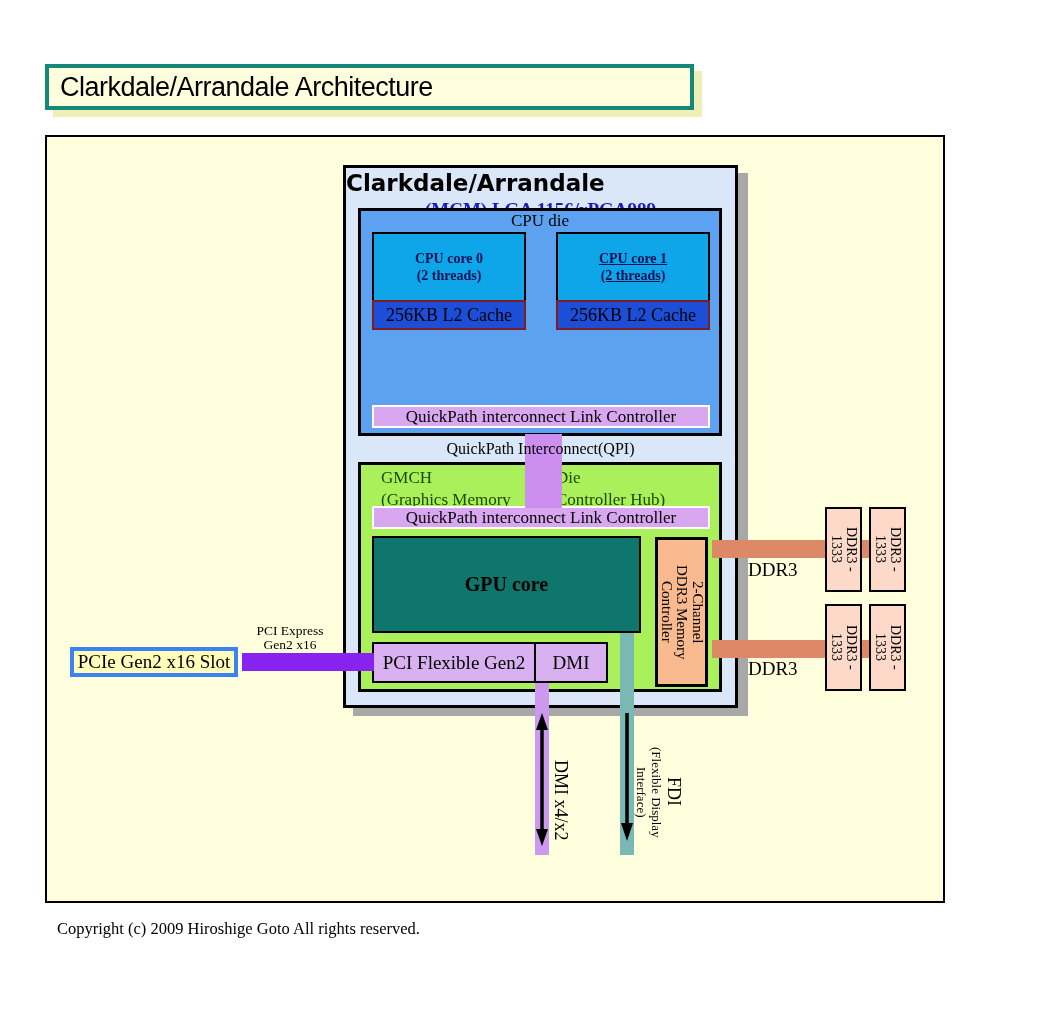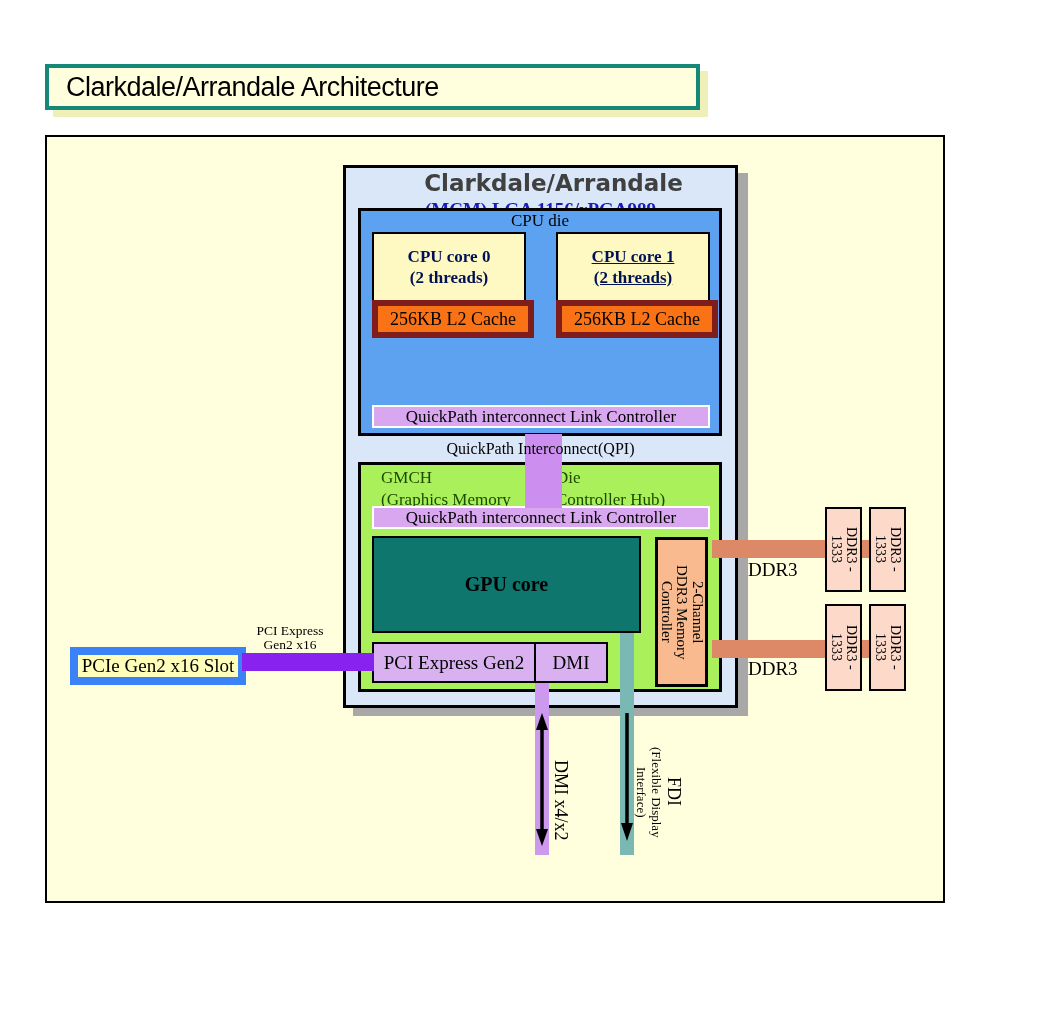--- a/index.html
+++ b/index.html
@@ -6,40 +6,40 @@
   #canvas{position:relative;width:1038px;height:1020px;background:#ffffff;
           font-family:"Liberation Serif",serif;color:#000;overflow:hidden;}
   .abs{position:absolute;}
   .cen{display:flex;align-items:center;justify-content:center;text-align:center;}
   .preline{white-space:pre-line;}
 
   
   .title-bar{left:45px;top:64px;width:630px;height:38px;background:#ffffdd;
              border:4px solid #168877;box-shadow:8px 7px 0 #eef0b8;
              font-family:"Liberation Sans",sans-serif;font-size:27px;line-height:38px;
-             padding-left:17px;letter-spacing:-0.5px;}
+             padding-left:11px;letter-spacing:-0.5px;}
 
   
   .outer-frame{left:45px;top:135px;width:896px;height:764px;border:2px solid #000;background:#ffffdd;}
 
   
   .main-box{left:343px;top:165px;width:389px;height:537px;border:3px solid #000;
             background:#d9e7f8;box-shadow:10px 8px 0 #a8a8a8;}
-  .main-title{left:13px;top:2px;width:100%;text-align:center;
-              font-family:"DejaVu Sans",sans-serif;font-weight:bold;font-size:23px;color:#404040;}
+  .main-title{left:0;top:2px;width:100%;
+              font-family:"DejaVu Sans",sans-serif;font-weight:bold;font-size:23px;color:#000000;}
   .main-subtitle{left:0;top:31px;width:100%;text-align:center;font-weight:bold;
                  font-size:19px;color:#1a1abd;}
 
   
   .cpu-die{left:12px;top:40px;width:358px;height:222px;background:#5ca2f0;border:3px solid #000;}
   .cpu-die-label{left:0;top:0;width:100%;text-align:center;font-size:17px;border-radius:6px;}
-  .cpu-core{width:150px;height:66px;background:#fef9c3;border:2px solid #000;
-            color:#001155;font-weight:bold;font-size:17px;line-height:1.25;}
+  .cpu-core{width:150px;height:66px;background:#0ea5e9;border:2px solid #000;
+            color:#001155;font-weight:bold;font-size:14px;line-height:1.25;}
   .core0{left:11px;top:21px;} .core1{left:195px;top:21px;text-decoration:underline;}
-  .l2{width:150px;height:26px;background:#f97316;border:6px solid #7f1d1d;font-size:18px;}
+  .l2{width:150px;height:26px;background:#1d4ed8;border:2px solid #7f1d1d;font-size:18px;}
   .l2-0{left:11px;top:89px;} .l2-1{left:195px;top:89px;}
   .l3{left:11px;top:137px;width:334px;height:44px;background:#fbd7f2;border:2px solid #000;font-size:19px;}
   .qpi-ctrl{width:334px;height:19px;background:#d9a6f0;border:2px solid #ffffff;font-size:17px;}
   .qpi-ctrl-cpu{left:11px;top:194px;}
 
   
   .qpi-bar{left:179px;top:266px;width:37px;height:74px;background:#cc8ff0;z-index:1;}
   .qpi-label{left:0;top:272px;width:100%;text-align:center;font-size:16px;z-index:2;}
 
   
@@ -60,21 +60,21 @@
   .ddr3-bar{width:177px;height:18px;background:#dd8866;}
   .ddr3-bar-top{left:712px;top:540px;} .ddr3-bar-bottom{left:712px;top:640px;}
   .ddr3-label{font-size:19px;}
   .ddr3-label-top{left:748px;top:559px;} .ddr3-label-bottom{left:748px;top:658px;}
   .module{width:33px;height:81px;background:#fcd9c9;border:2px solid #000;}
   .module .vtext{font-size:14px;line-height:1.1;}
   .mod-a{left:825px;top:507px;} .mod-b{left:869px;top:507px;}
   .mod-c{left:825px;top:604px;height:83px;} .mod-d{left:869px;top:604px;height:83px;}
 
   
-  .pcie-slot{left:70px;top:647px;width:160px;height:22px;border:8px solid #3b82f6;
+  .pcie-slot{left:70px;top:647px;width:160px;height:22px;border:4px solid #3b82f6;
              background:#ffffbb;font-size:19px;line-height:22px;text-align:center;}
   .pcie-bar{left:242px;top:653px;width:132px;height:18px;background:#8822ee;}
   .pcie-bus-label{left:240px;top:624px;width:100px;text-align:center;font-size:13.5px;line-height:1.0;}
 
   
   .dmi-bar{left:535px;top:683px;width:14px;height:172px;background:#cc99ee;}
   .fdi-bar{left:620px;top:633px;width:14px;height:222px;background:#7ab8b4;}
   .arrow{z-index:3;}
   .dmi-arrow{left:534px;top:713px;} .fdi-arrow{left:619px;top:713px;}
   .dmi-label{left:550px;top:738px;height:125px;writing-mode:vertical-rl;font-size:18px;text-align:center;}
@@ -108,21 +108,21 @@
       <div class="abs cen qpi-ctrl qpi-ctrl-cpu">QuickPath interconnect Link Controller</div>
     </div>
 
     <div class="abs gmch">
       <div class="abs preline gmch-hdr gmch-hdr-left">GMCH
 (Graphics Memory</div>
       <div class="abs preline gmch-hdr gmch-hdr-right">Die
 Controller Hub)</div>
       <div class="abs cen qpi-ctrl qpi-ctrl-gmch">QuickPath interconnect Link Controller</div>
       <div class="abs cen gpu">GPU core</div>
-      <div class="abs cen pcie-box">PCI Express Gen2</div>
+      <div class="abs cen pcie-box">PCI Flexible Gen2</div>
       <div class="abs cen dmi-box">DMI</div>
       <div class="abs cen memctrl">
         <span class="vtext preline">2-Channel
 DDR3 Memory
 Controller</span>
       </div>
     </div>
 
     <div class="abs qpi-bar"></div>
     <div class="abs qpi-label">QuickPath Interconnect(QPI)</div>
@@ -167,13 +167,14 @@
     <polygon points="8,128 2,110 14,110" fill="#000"></polygon>
   </svg>
 
   <div class="abs dmi-label">DMI x4/x2</div>
   <div class="abs fdi-label">
     <div class="fdi-t">FDI</div>
     <div class="fdi-s">(Flexible Display</div>
     <div class="fdi-s">Interface)</div>
   </div>
 
+  <div class="abs copyright">Copyright (c) 2009 Hiroshige Goto All rights reserved.</div>
 </div>
 
 </body></html>

